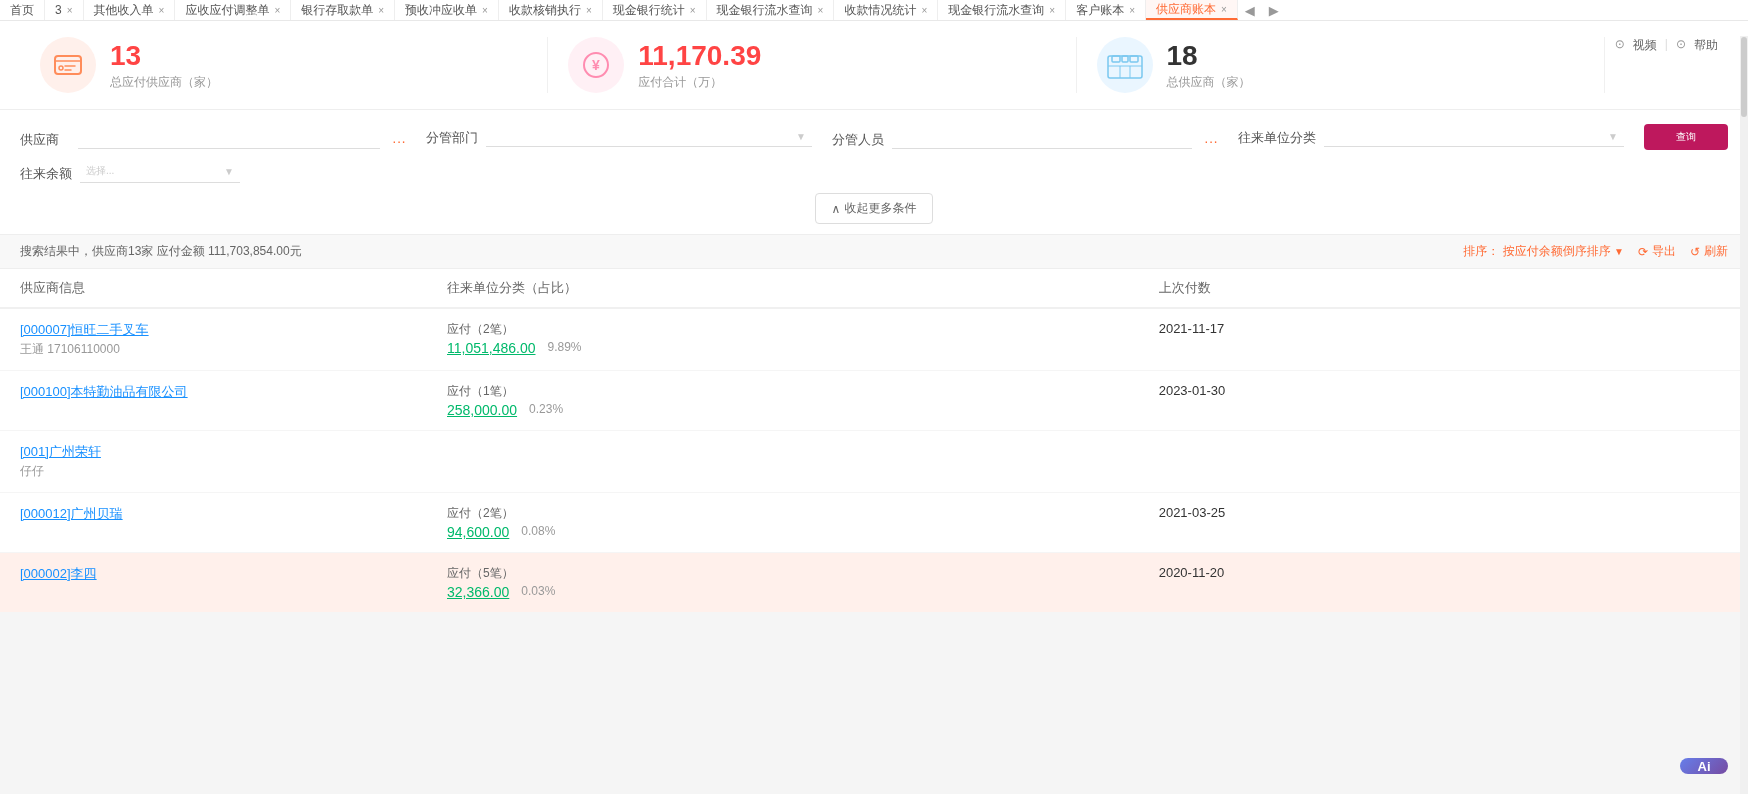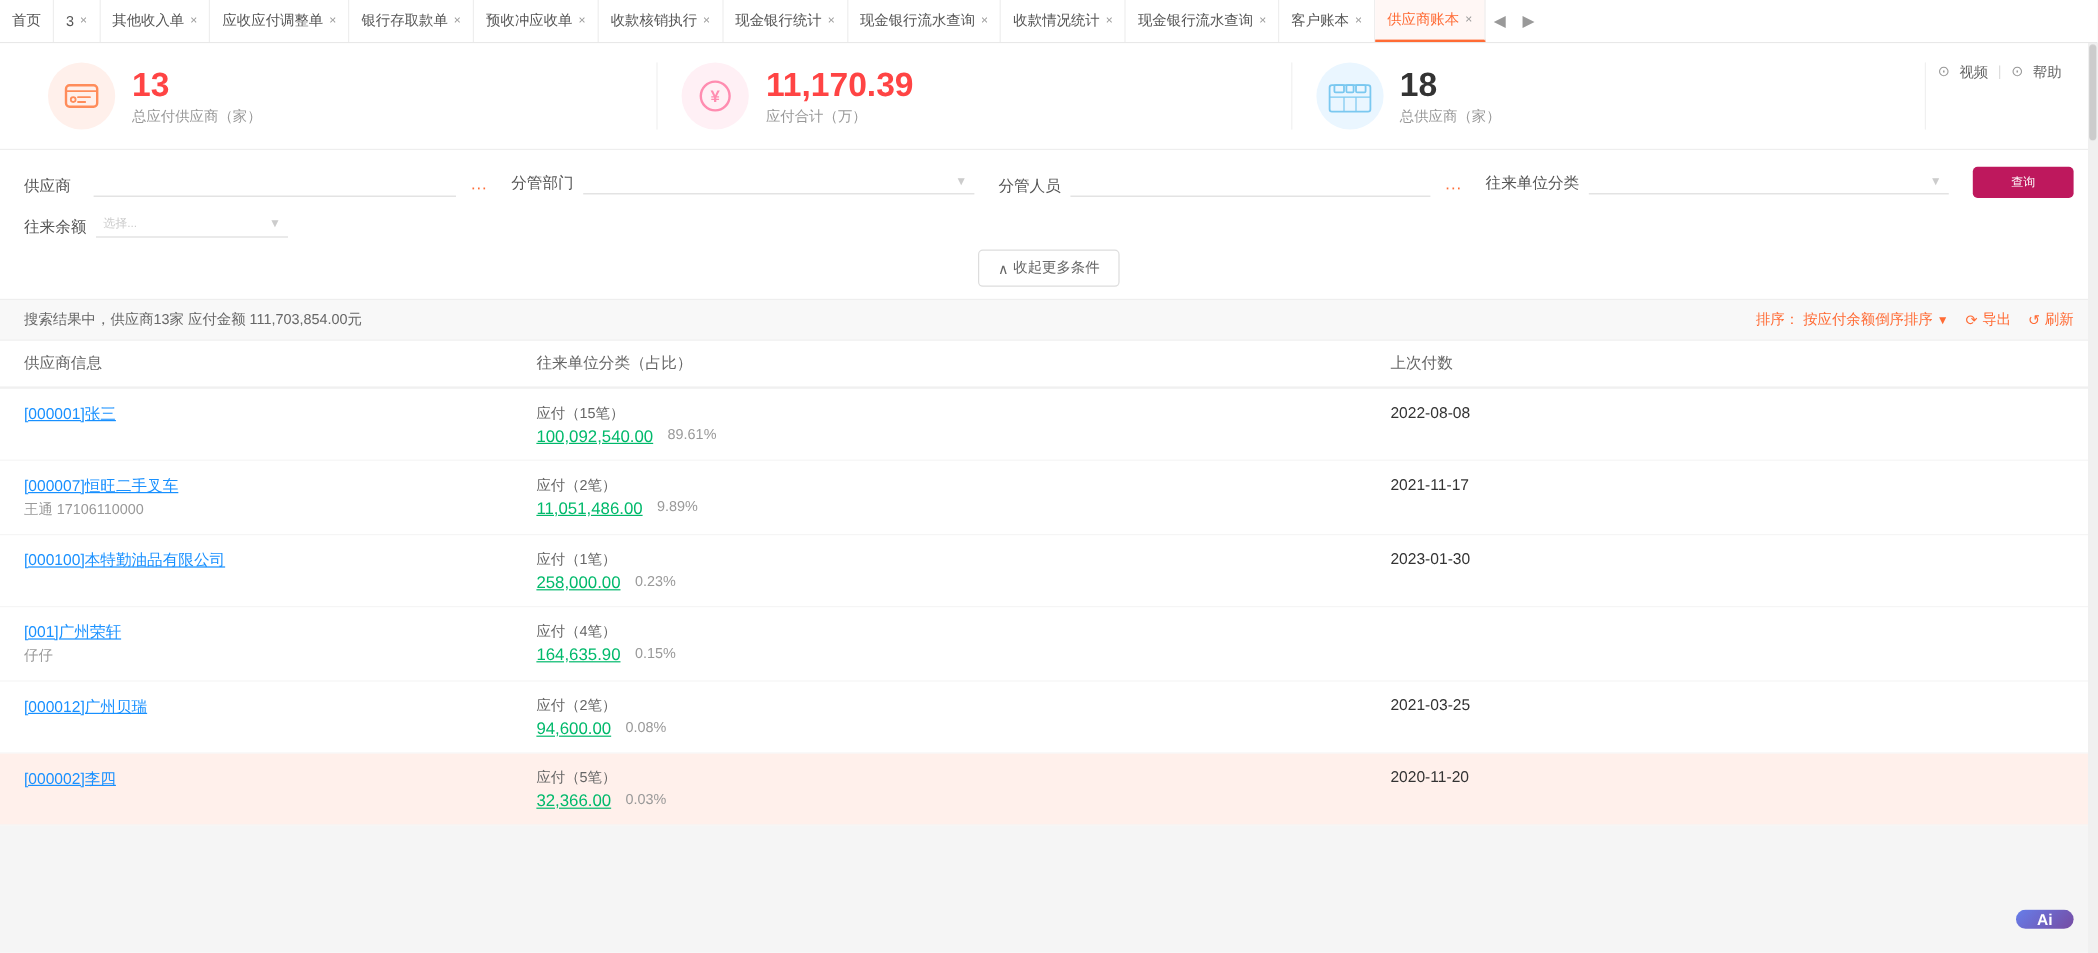--- a/index.html
+++ b/index.html
@@ -4,21 +4,21 @@
   <style>
     * { box-sizing: border-box; margin: 0; padding: 0; }
     body { font-family: 'Microsoft YaHei', Arial, sans-serif; font-size: 13px; background: #f5f5f5; color: #333; overflow-x: hidden; }
 
     
     .top-nav {
       display: flex;
       align-items: center;
       background: #fff;
       border-bottom: 1px solid #e8e8e8;
-      height: 36px;
+      height: 21px;
       overflow: hidden;
     }
     .nav-tab {
       display: flex;
       align-items: center;
       padding: 0 10px;
       height: 100%;
       font-size: 12px;
       color: #555;
       cursor: pointer;
@@ -478,36 +478,20 @@
 </div>
 
 <div class="data-table">
   <div class="table-header">
     <div class="col-supplier">供应商信息</div>
     <div class="col-transaction">往来单位分类（占比）</div>
     <div class="col-lastpay">上次付数</div>
     <div class="col-extra"></div>
   </div>
 
-  <div class="table-row">
-    <div class="col-supplier">
-      <div class="supplier-link">[000001]张三</div>
-    </div>
-    <div class="col-transaction">
-      <div class="trans-label">应付（15笔）</div>
-      <div class="trans-row">
-        <div class="trans-amount">100,092,540.00</div>
-        <div class="trans-pct">89.61%</div>
-      </div>
-    </div>
-    <div class="col-lastpay">
-      <div class="lastpay-date">2022-08-08</div>
-    </div>
-    <div class="col-extra"></div>
-  </div>
 
   <div class="table-row">
     <div class="col-supplier">
       <div class="supplier-link">[000007]恒旺二手叉车</div>
       <div class="supplier-sub">王通  17106110000</div>
     </div>
     <div class="col-transaction">
       <div class="trans-label">应付（2笔）</div>
       <div class="trans-row">
         <div class="trans-amount">11,051,486.00</div>
@@ -535,27 +519,20 @@
       <div class="lastpay-date">2023-01-30</div>
     </div>
     <div class="col-extra"></div>
   </div>
 
   <div class="table-row">
     <div class="col-supplier">
       <div class="supplier-link">[001]广州荣轩</div>
       <div class="supplier-sub">仔仔</div>
     </div>
-    <div class="col-transaction">
-      <div class="trans-label">应付（4笔）</div>
-      <div class="trans-row">
-        <div class="trans-amount">164,635.90</div>
-        <div class="trans-pct">0.15%</div>
-      </div>
-    </div>
     <div class="col-lastpay">
       <div class="lastpay-date"></div>
     </div>
     <div class="col-extra"></div>
   </div>
 
   <div class="table-row">
     <div class="col-supplier">
       <div class="supplier-link">[000012]广州贝瑞</div>
     </div>

